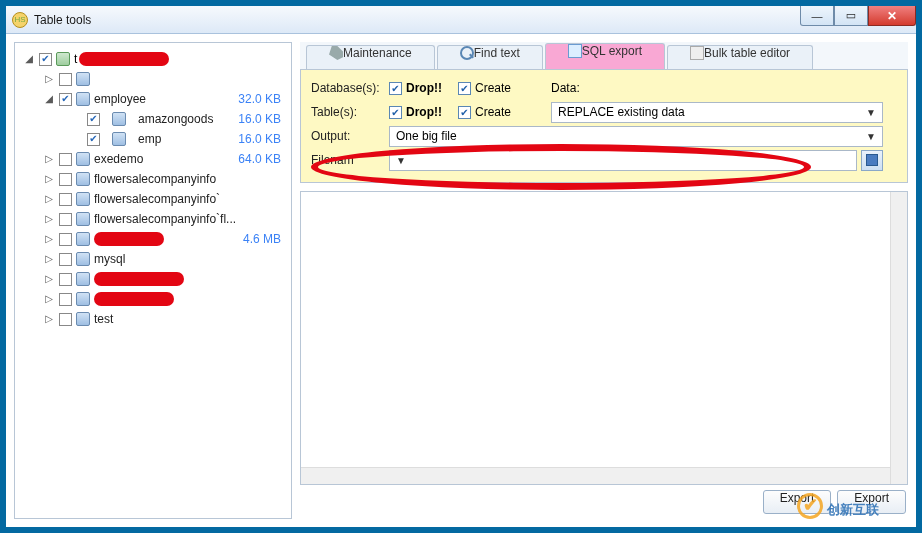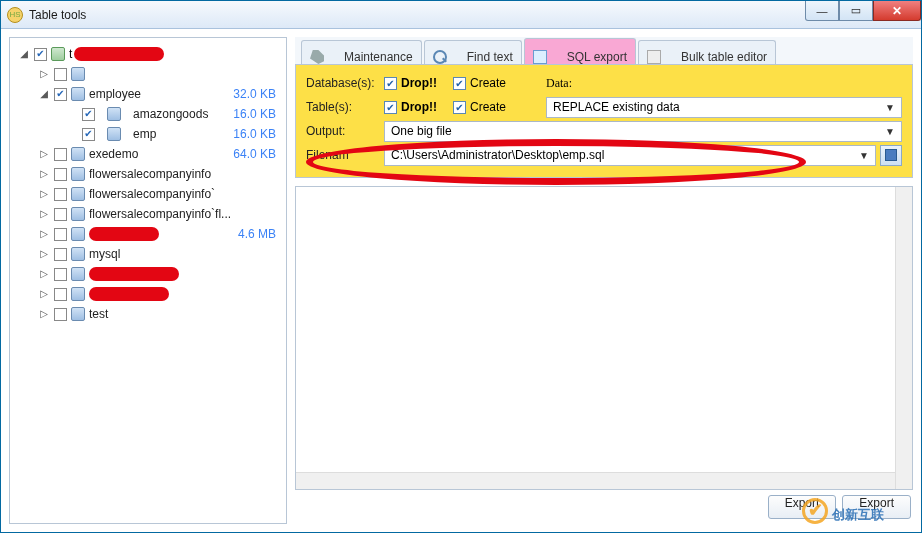--- a/index.html
+++ b/index.html
@@ -1,18 +1,18 @@
 <!DOCTYPE html>
 <html><head>
 <meta charset="utf-8">
 <style>
   * { box-sizing: border-box; font-family: "Segoe UI", Tahoma, sans-serif; font-size: 12px; }
   body { margin: 0; background: #d6e4f2; width: 922px; height: 533px; overflow: hidden; }
 
-  .window { width: 922px; height: 533px; border: 1px solid #0369a1; background: #fff; position: relative; }
+  .window { width: 922px; height: 533px; border: 6px solid #0369a1; background: #fff; position: relative; }
 
   
   .titlebar { height: 28px; background: linear-gradient(#f6f9fd,#dde9f7); display:flex; align-items:center; padding:0 6px; border-bottom:1px solid #a9c2dd; }
   .titlebar .appicon { width:16px;height:16px;border-radius:50%;background:#f5d36a;border:1px solid #b58f1e;display:inline-flex;align-items:center;justify-content:center;font-size:8px;color:#7a4; margin-right:6px;}
   .titlebar .title { color:#1a1a1a; }
   .win-buttons { position:absolute; top:0; right:0; display:flex; }
   .win-btn { width:34px; height:20px; border:1px solid #6e8ba9; border-top:none; background:linear-gradient(#eef5fc,#d3e4f5); display:flex; align-items:center; justify-content:center; font-size:11px; color:#2a2a2a; }
   .win-btn.min { border-bottom-left-radius:3px; }
   .win-btn.close { width:48px; background:linear-gradient(#f08080,#d43b2e); color:#fff; border-color:#8a2a22; border-bottom-right-radius:3px;}
   .win-btn.close span{font-weight:bold;}
@@ -31,31 +31,31 @@
   .tree-label { color:#222; }
   .tree-size { position:absolute; right:6px; color:#3b82f6; }
   .redact { display:inline-block;height:14px;background:#e30613;border-radius:7px; vertical-align:middle;}
   .depth0{padding-left:4px;} .depth1{padding-left:24px;} .depth2{padding-left:44px;gap:8px;}
 
   
   .right-panel { flex:1; display:flex; flex-direction:column; }
 
   
   .tabs-row { height:28px; display:flex; align-items:flex-end; gap:0; padding-left:6px; border-bottom:1px solid #b8c6d6; background:#f3f7fb; }
-  .tab { height:24px; padding:0 8px; border:1px solid #b8c6d6; border-bottom:none; background:#eaf1f8; color:#333; display:flex; align-items:flex-end; gap:20px; margin-right:2px; border-radius:3px 3px 0 0; }
+  .tab { height:24px; padding:0 22px; border:1px solid #b8c6d6; border-bottom:none; background:#eaf1f8; color:#333; display:flex; align-items:flex-start; gap:0; margin-right:2px; border-radius:3px 3px 0 0; }
   .tab.active { background:#f9a8d4; height:26px; }
   .tab .ticon{width:14px;height:14px;display:inline-block;}
   .ti-wrench{background:conic-gradient(#9aa 0 100%);clip-path:polygon(20% 0,60% 0,100% 40%,100% 80%,60% 100%,0 60%);}
   .ti-find{border:2px solid #5a87b4;border-radius:50%;width:9px;height:9px;position:relative;}
   .ti-find::after{content:"";position:absolute;width:5px;height:2px;background:#5a87b4;left:7px;top:7px;transform:rotate(45deg);}
   .ti-sql{background:#dceeff;border:1px solid #6a9bd1;}
   .ti-bulk{background:#eee;border:1px solid #aaa;}
 
   
-  .options { border:1px solid #b8c6d6; border-top:none; background:#fde047; padding:6px 10px 10px 10px; position:relative; }
+  .options { border:1px solid #b8c6d6; border-top:none; background:#fef9c3; padding:6px 24px 10px 10px; position:relative; }
   .opt-row { display:flex; align-items:center; height:24px; }
   .opt-label { width:78px; color:#222; }
   .chk { width:13px;height:13px;border:1px solid #5a87b4;background:#fff;display:inline-flex;align-items:center;justify-content:center;margin-right:4px;}
   .chk.checked::after{content:"✔";font-size:10px;color:#2060a8;}
   .chk-label{margin-right:16px;}
   .bold{font-weight:bold;}
   .combo { flex:1; height:21px; border:1px solid #aab8c8; background:#fff; padding:0 6px; display:flex; align-items:center; justify-content:space-between; }
   .combo .arrow{color:#333;font-size:10px;}
   .data-col{display:flex;align-items:flex-end;flex:1;}
   .savebtn{width:22px;height:21px;border:1px solid #8aa8c8;background:linear-gradient(#eaf2fb,#cde0f3);margin-left:4px;display:flex;align-items:center;justify-content:center;}
@@ -214,21 +214,21 @@
         </div>
 
       <div class="options">
 
         <div class="opt-row">
           <span class="opt-label">Database(s):</span>
           <span class="chk checked"></span>
           <span class="chk-label bold">Drop!!</span>
           <span class="chk checked"></span>
           <span class="chk-label" style="margin-right:40px;">Create</span>
-          <span style="width:48px;font-family:Liberation Serif, serif;">Data:</span>
+          <span style="width:48px;">Data:</span>
         </div>
 
         <div class="opt-row">
           <span class="opt-label">Table(s):</span>
           <span class="chk checked"></span>
           <span class="chk-label bold">Drop!!</span>
           <span class="chk checked"></span>
           <span class="chk-label" style="margin-right:40px;">Create</span>
           <div class="data-col">
             <div class="combo">
@@ -242,21 +242,20 @@
           <span class="opt-label">Output:</span>
           <div class="combo">
             <span>One big file</span>
             <span class="arrow">▼</span>
           </div>
         </div>
 
         <div class="opt-row">
           <span class="opt-label">Filenam</span>
           <div class="combo">
-            <span>C:\Users\Administrator\Desktop\emp.sql</span>
             <span class="arrow">▼</span>
           </div>
           <div class="savebtn">
               <span></span>
             </div>
         </div>
 
         <div class="red-ellipse" style="left:10px; top:74px; width:500px; height:46px;"></div>
       </div>
 

